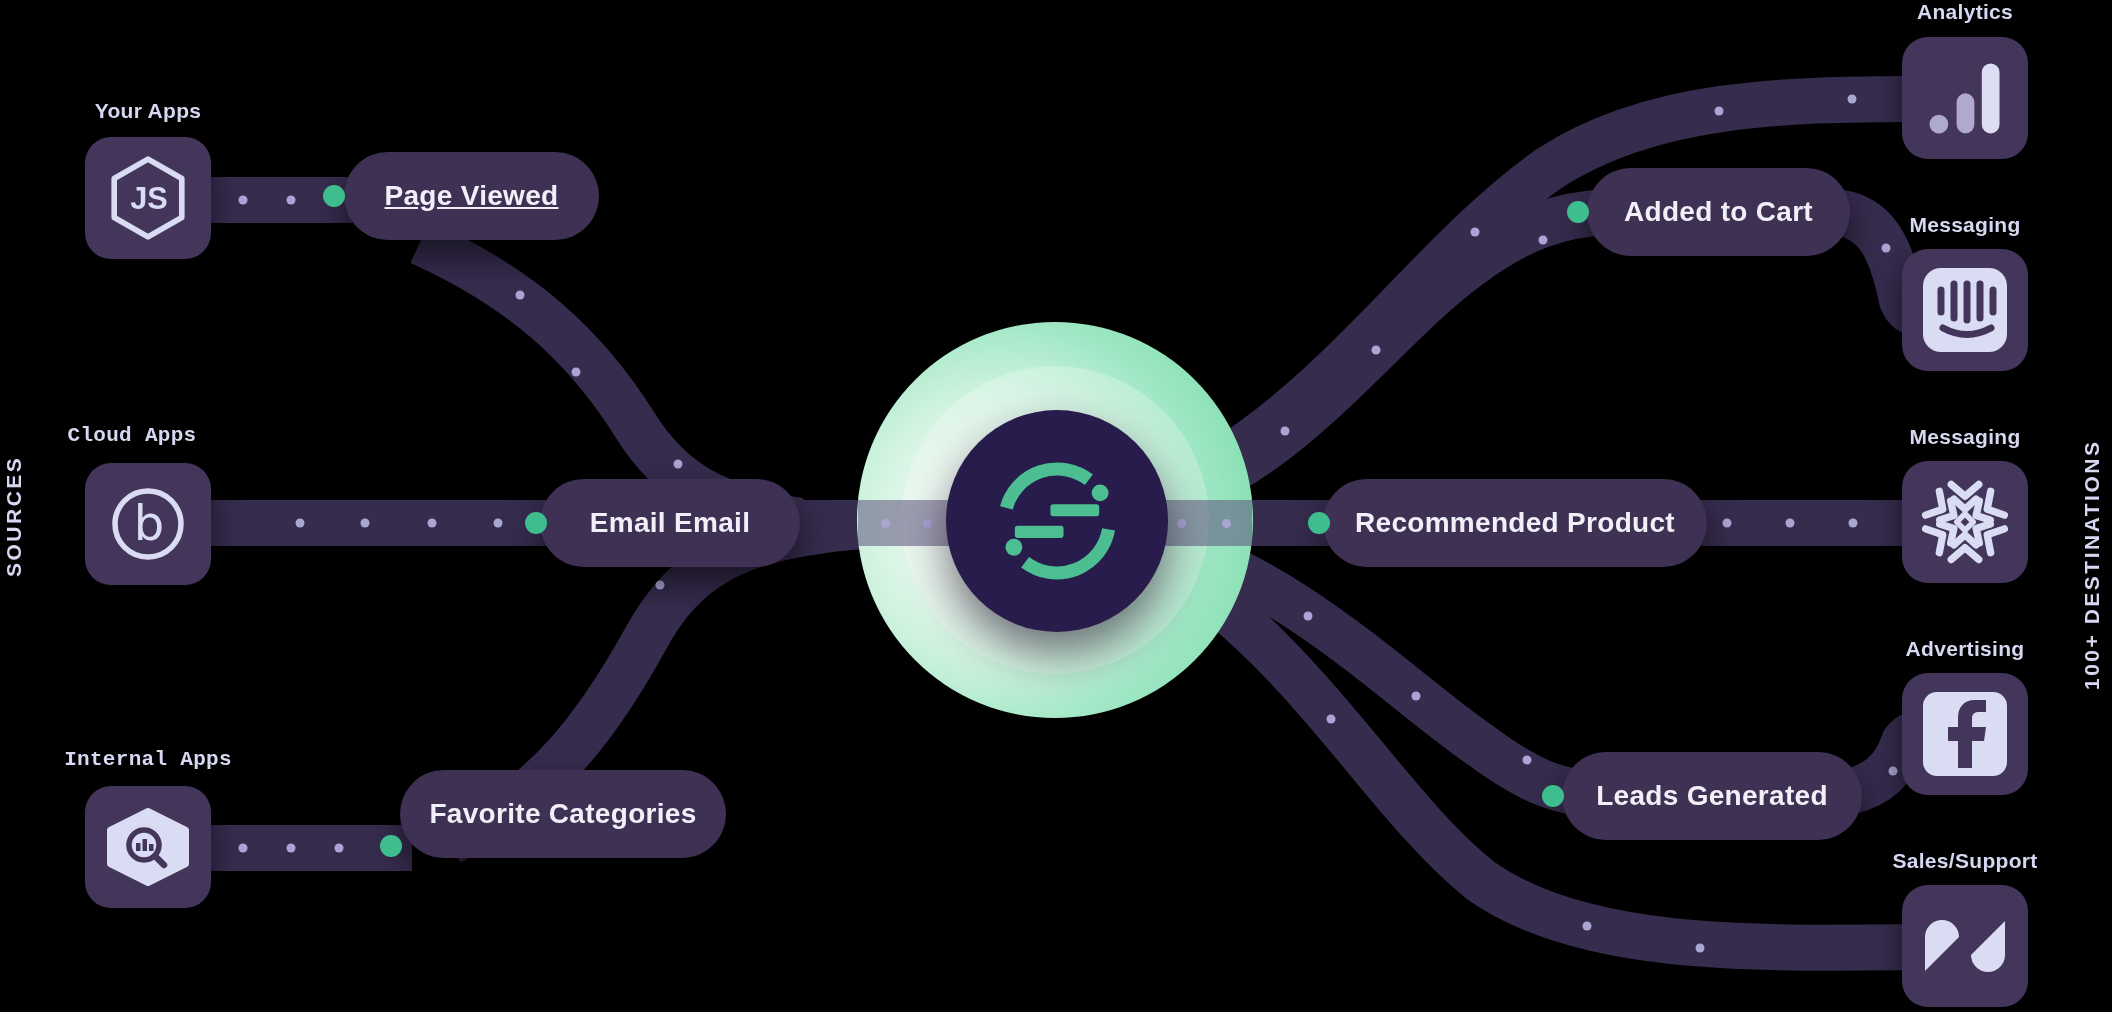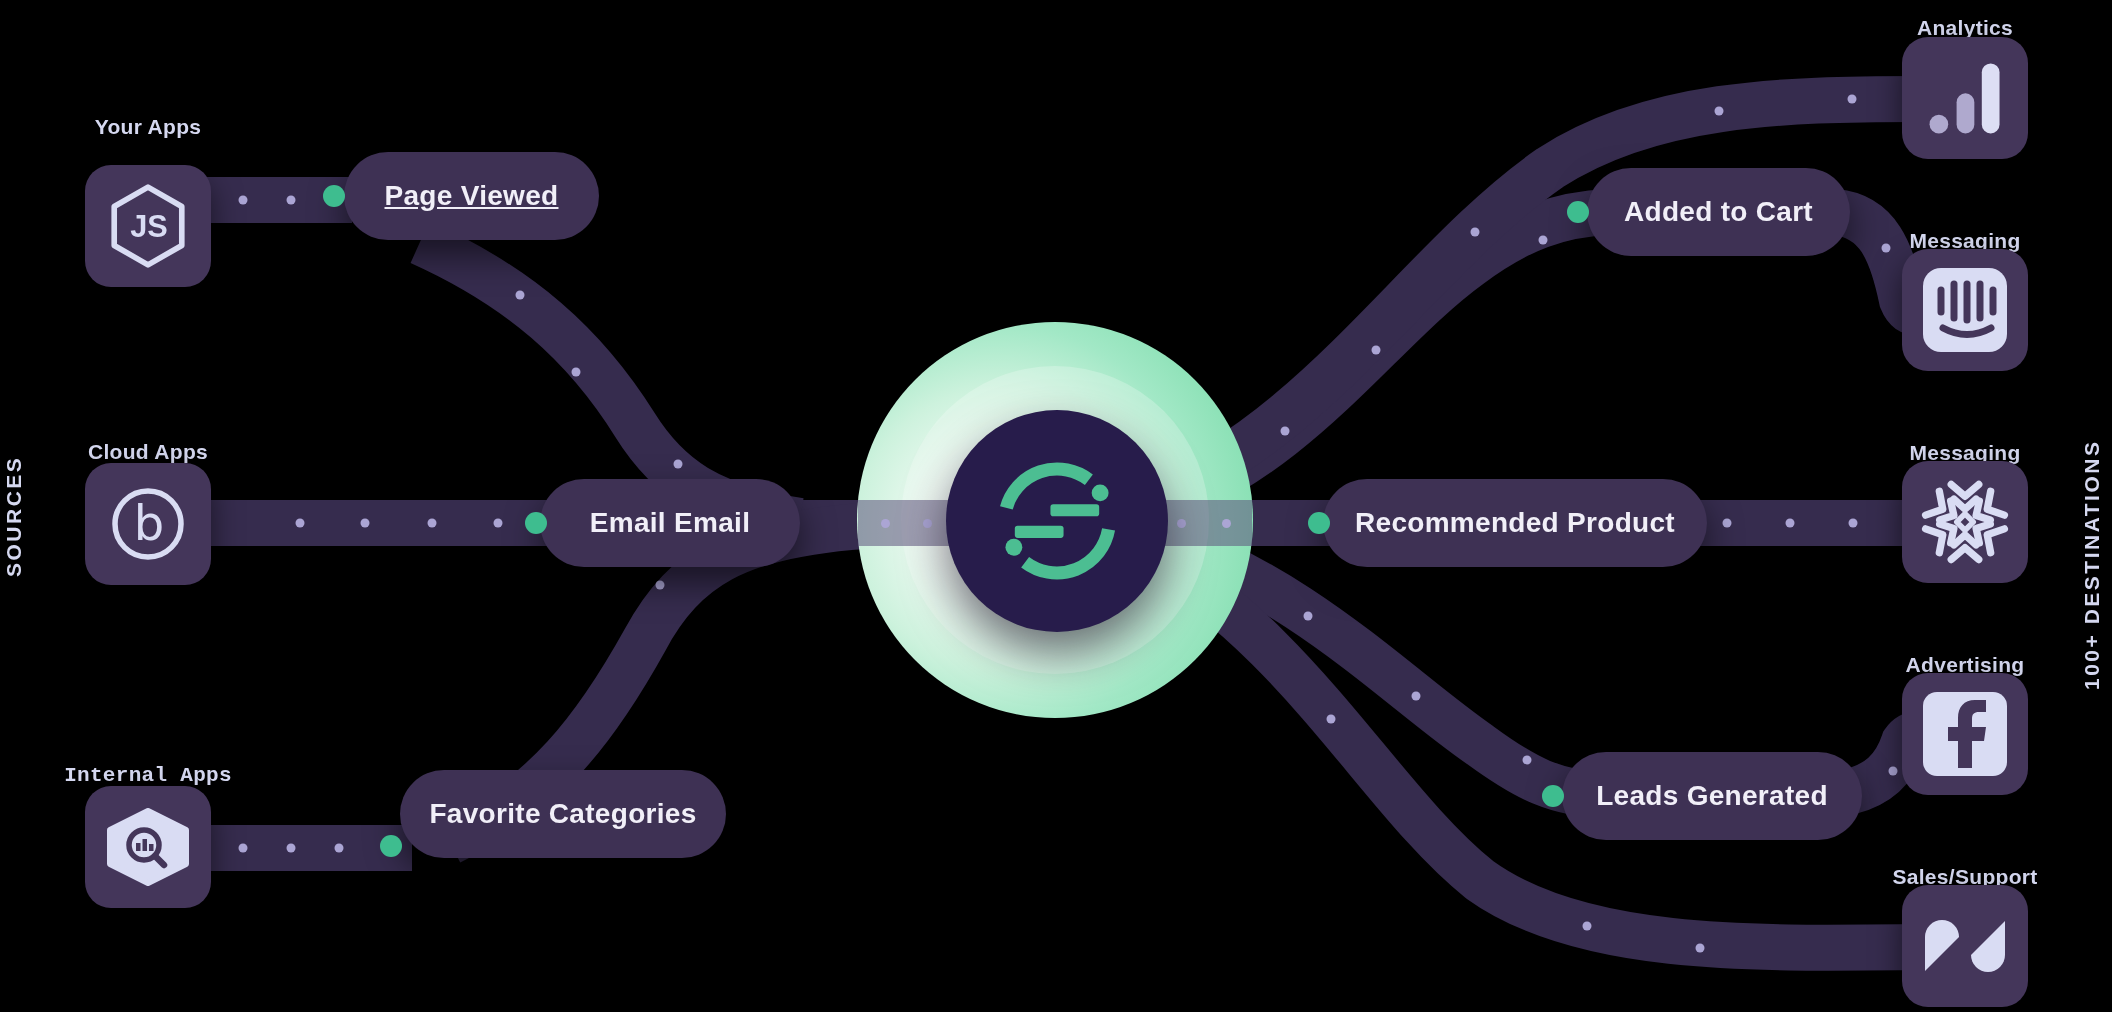--- a/index.html
+++ b/index.html
@@ -5,21 +5,21 @@
   html,body{margin:0;padding:0;background:#000;}
   #stage{position:relative;width:2112px;height:1012px;background:#000;overflow:hidden;
          font-family:"Liberation Sans","DejaVu Sans",sans-serif;}
   svg.layer{position:absolute;left:0;top:0;}
   
   .card{position:absolute;width:126px;height:122px;background:#44365A;border-radius:26px;
         display:flex;align-items:center;justify-content:center;
         box-shadow:0 14px 30px rgba(0,0,0,.55);}
   
   .cardlabel{position:absolute;width:220px;text-align:center;font-weight:700;font-size:21px;
-             color:#D5D8F0;letter-spacing:.3px;white-space:nowrap;margin-top:16px;}
+             color:#D5D8F0;letter-spacing:.3px;white-space:nowrap;}
   
   .pill{position:absolute;height:88px;background:#3E3154;border-radius:44px;
         display:flex;align-items:center;justify-content:center;
         font-weight:700;font-size:28px;color:#F1EFF8;letter-spacing:.3px;white-space:nowrap;
         box-shadow:0 16px 34px rgba(0,0,0,.55);}
   
   .gdot{position:absolute;width:22px;height:22px;border-radius:50%;background:#3EBD8F;z-index:30;}
   
   .pdot{position:absolute;width:9px;height:9px;border-radius:50%;background:#ABA5D4;z-index:12;}
   
@@ -119,28 +119,28 @@
         <circle cx="126" cy="50" r="9"></circle>
         <circle cx="34" cy="108" r="9"></circle>
       </g>
     </svg>
   </div>
 
   <div class="vlabel" style="left:2px;top:450px;height:132px;">SOURCES</div>
   <div class="vlabel" style="left:2080px;top:382px;height:365px;">100+ DESTINATIONS</div>
 
   <div class="cardlabel" style="left:38px;top:99px;">Your Apps</div>
-  <div class="card z25" style="left:85px;top:137px;margin-top:28px;">
+  <div class="card z25" style="left:85px;top:137px;">
     <svg width="76" height="86" viewBox="0 0 74 84">
       <polygon points="37,4 70,23 70,61 37,80 4,61 4,23" fill="none" stroke="#D9DCF3" stroke-width="5.5" stroke-linejoin="round"></polygon>
       <text x="38" y="53" text-anchor="middle" font-size="30" font-weight="700" font-family="Liberation Sans, DejaVu Sans, sans-serif" fill="#D9DCF3">JS</text>
     </svg>
   </div>
 
-  <div class="cardlabel" style="left:38px;top:424px;">Cloud Apps</div>
+  <div class="cardlabel" style="left:22px;top:424px;font-family:Liberation Mono, monospace;">Cloud Apps</div>
   <div class="card z25" style="left:85px;top:463px;">
     <svg width="84" height="84" viewBox="0 0 84 84">
       <circle cx="42" cy="42" r="33" fill="none" stroke="#D9DCF3" stroke-width="5.5"></circle>
       <text x="43" y="58" text-anchor="middle" font-size="48" font-weight="400" font-family="DejaVu Sans, Liberation Sans, sans-serif" fill="#D9DCF3">b</text>
     </svg>
   </div>
 
   <div class="cardlabel" style="left:38px;top:748px;font-family:Liberation Mono, monospace;">Internal Apps</div>
   <div class="card z25" style="left:85px;top:786px;">
     <svg width="88" height="78" viewBox="0 0 88 78">

